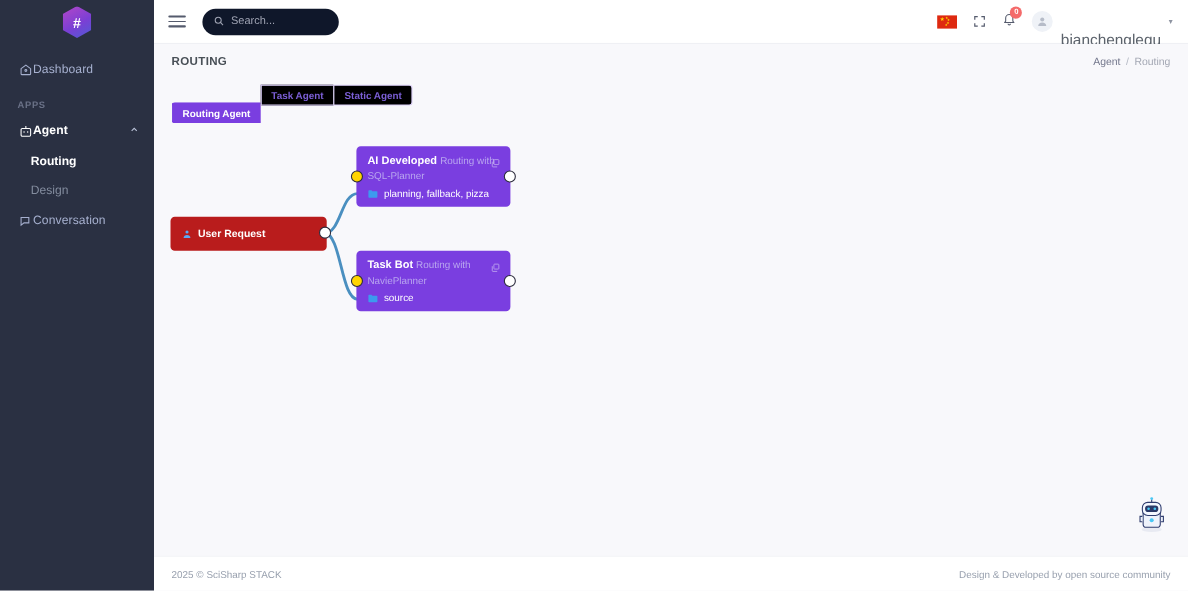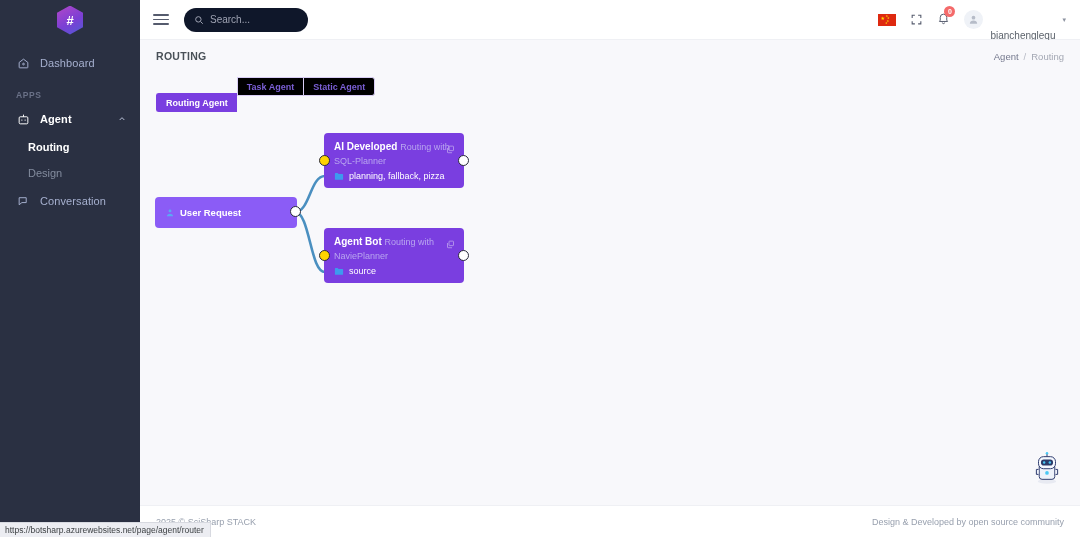--- a/index.html
+++ b/index.html
@@ -30,21 +30,21 @@
     position: absolute; inset: 0;
     background: linear-gradient(150deg, #b347c9 0%, #7b3fd4 55%, #4f5bd5 100%);
     clip-path: polygon(50% 0%, 100% 25%, 100% 75%, 50% 100%, 0% 75%, 0% 25%);
   }
   .hex-logo .hash {
     position: relative; color: #ffffff; font-size: 13px; font-weight: 700;
     line-height: 1; z-index: 2;
   }
   .nav { padding-top: 8px; }
   .nav-item {
-    display: flex; align-items: center; gap: 10px;
+    display: flex; align-items: center; 
     height: 30px; padding: 0 16px;
     color: #a6b0cf; font-size: 11px; letter-spacing: .1px;
     cursor: pointer; position: relative;
   }
   .nav-item.active-parent { color: #ffffff; font-weight: 600; }
   .nav-item .ico { width: 14px; height: 14px; display: inline-flex; align-items: center; justify-content: center; }
   .nav-item .ico svg { display: block; }
   .nav-section {
     padding: 12px 16px 4px;
     color: #6a7187; font-size: 8.5px; letter-spacing: .6px; font-weight: 600;
@@ -100,21 +100,21 @@
     background: #f46a6a; color: #fff; font-size: 7px; line-height: 11px;
     text-align: center; padding: 0 2px; font-weight: 600;
   }
   .user {
     display: flex; align-items: center; gap: 7px; cursor: pointer;
   }
   .avatar {
     width: 19px; height: 19px; border-radius: 50%; background: #eff2f7;
     display: flex; align-items: center; justify-content: center;
   }
-  .user-name { font-size: 10px; color: #5b626b; margin-top: 32px; }
+  .user-name { font-size: 14px; color: #5b626b; margin-top: 32px; }
   .caret { font-size: 7px; color: #8d93a1; }
 
   
   .page { flex: 1 1 auto; position: relative; overflow: hidden; background: #f8f8fb; }
   .page-head {
     height: 32px; display: flex; align-items: center;
     padding: 0 16px; justify-content: space-between;
   }
   .page-title {
     font-size: 10.5px; font-weight: 700; color: #495057; letter-spacing: .3px;
@@ -136,21 +136,21 @@
   .tab.active { background: #7a3ee0; border-color: #7a3ee0; color: #ffffff; margin-top: 16px; }
 
   
   .canvas { position: relative; height: 400px; margin-top: 12px; }
   .flow-svg { position: absolute; left: 0; top: 0; width: 100%; height: 400px; }
 
   .node {
     position: absolute; background: #7a3ee0; border-radius: 4px;
     color: #ffffff; padding: 7px 10px;
   }
-  .node.user-node { background: #8b5cf6; }
+  .node.user-node { background: #b91c1c; }
   .node-title { font-size: 10px; font-weight: 700; line-height: 1.35; }
   .node-title .sub {
     font-weight: 400; color: #b9a6ef; font-size: 9px;
   }
   .node-row {
     display: flex; align-items: center; gap: 5px; margin-top: 4px;
     font-size: 9px; color: #ffffff;
   }
   .node-row.user-row { margin-top: 0; font-weight: 700; font-size: 9.5px; }
   .folder-ico svg, .person-ico svg { display: block; }
@@ -364,21 +364,21 @@
               <rect x="8" y="3" width="12" height="12" rx="1.6"></rect>
               <path d="M4 8v11a1.6 1.6 0 0 0 1.6 1.6H16"></path>
             </svg>
           </span>
         </div>
         <div class="port yellow" style="left:179px; top:31px;"></div>
         <div class="port" style="left:318px; top:31px;"></div>
 
         <div class="node" style="left:184px; top:104px; width:140px; height:55px;">
           <div class="node-title">
-            <span>Agent Bot</span>
+            <span>Task Bot</span>
             <span class="sub">Routing with NaviePlanner</span>
           </div>
           <div class="node-row">
             <span class="folder-ico">
               <svg width="10" height="9" viewBox="0 0 24 22" fill="#3d9aee">
                 <path d="M2 4a1.6 1.6 0 0 1 1.6-1.6h5.2l2 2.4h9.6A1.6 1.6 0 0 1 22 6.4v11.2A1.6 1.6 0 0 1 20.4 19H3.6A1.6 1.6 0 0 1 2 17.6z"></path>
               </svg>
             </span>
             <span>source</span>
           </div>
@@ -411,15 +411,14 @@
 
     </main>
 
     <footer class="footer">
       <span>2025 © SciSharp STACK</span>
       <span>Design &amp; Developed by open source community</span>
     </footer>
 
   </div>
 
-  <div class="statusbar">https://botsharp.azurewebsites.net/page/agent/router</div>
 
 </div>
 
 </body></html>

